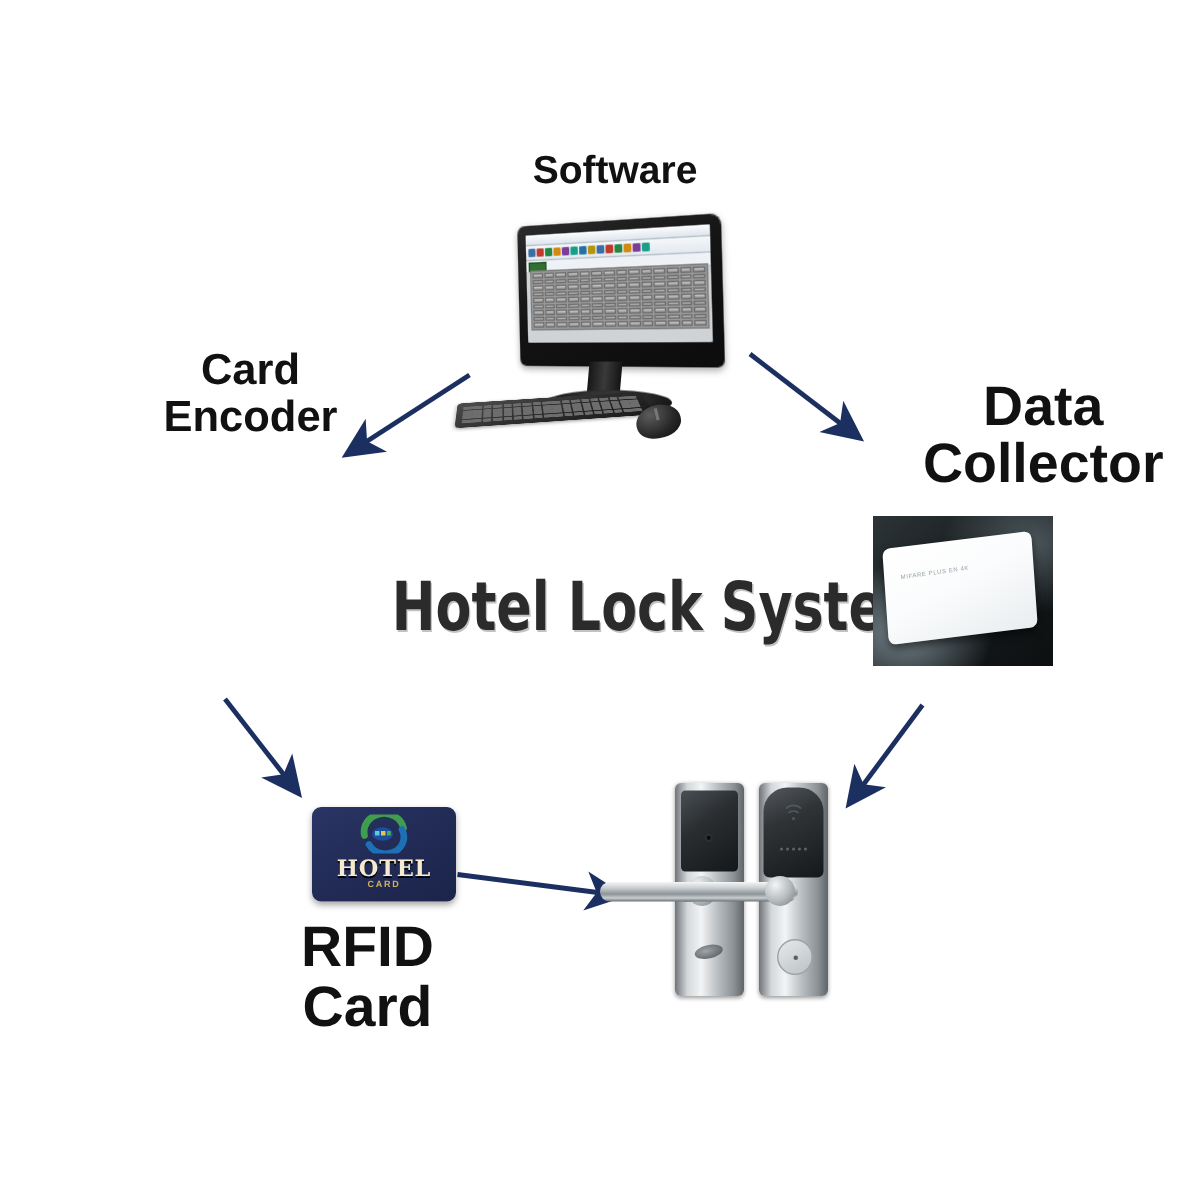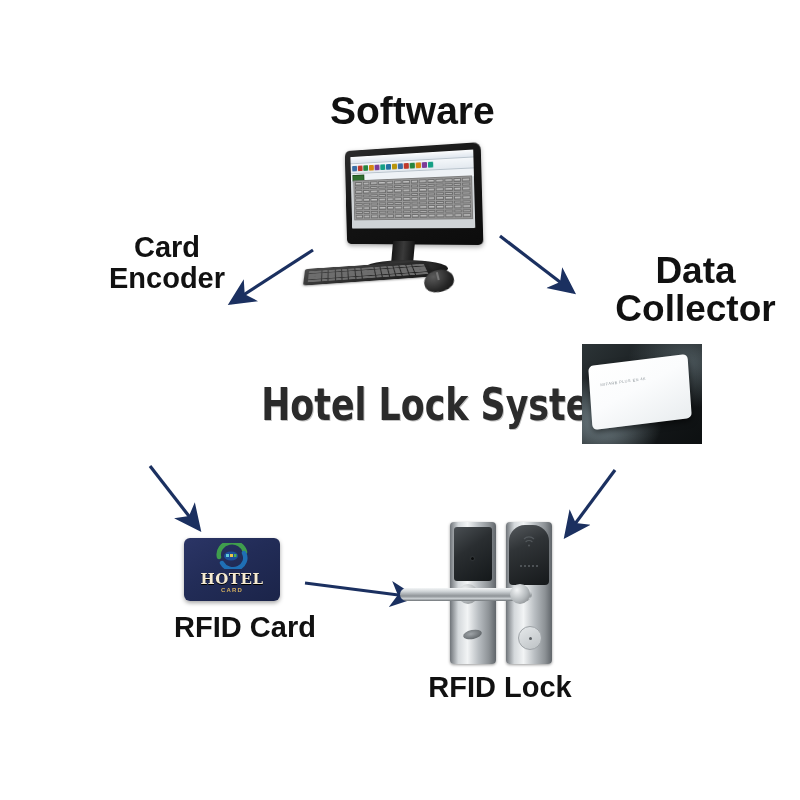--- a/index.html
+++ b/index.html
@@ -24,24 +24,24 @@
   
   .label {
     position: absolute;
     color: #111111;
     font-weight: bold;
     letter-spacing: 0px;
     line-height: 1.06;
     white-space: pre-line;
     text-align: center;
   }
-  #label-software   { left: 330px; top: 90px; width: 160px; font-size: 39px; }
+  #label-software   { left: 330px; top: 100px; width: 160px; font-size: 26px; }
   #label-encoder    { left: 82px;  top: 232px; width: 170px; font-size: 29px; }
   #label-collector  { left: 588px; top: 252px; width: 215px; font-size: 37px; line-height: 1.04; }
-  #label-rfidcard   { left: 155px; top: 612px; width: 180px; font-size: 29px; }
+  #label-rfidcard   { left: 155px; top: 612px; width: 180px; font-size: 38px; }
   #label-rfidlock   { left: 405px; top: 672px; width: 190px; font-size: 29px; }
 
   
   #center-title {
     position: absolute;
     left: 236px;
     top: 378px;
     width: 360px;
     text-align: center;
     font-family: "DejaVu Sans", sans-serif;
@@ -259,21 +259,21 @@
     position: absolute;
     left: 11px; top: 17px;
     font-size: 4px;
     letter-spacing: 0.4px;
     color: #9aa1a6;
     transform: rotate(-1deg);
     white-space: nowrap;
   }
 
   
-  #rfidcard { left: 184px; top: 538px; width: 96px; height: 63px; }
+  #rfidcard { left: 208px; top: 538px; width: 96px; height: 63px; }
   .rc-body {
     position: absolute;
     inset: 0;
     background: linear-gradient(150deg,#2b3566 0%,#222c57 45%,#1b2449 100%);
     border-radius: 6px;
     box-shadow: 0 2px 4px rgba(0,0,0,0.35);
     overflow: hidden;
   }
   .rc-logo {
     position: absolute;
@@ -429,21 +429,20 @@
   <div class="label" id="label-software">Software</div>
 
   <div class="label" id="label-encoder">Card
 Encoder</div>
 
   <div class="label" id="label-collector">Data
 Collector</div>
 
   <div class="label" id="label-rfidcard">RFID Card</div>
 
-  <div class="label" id="label-rfidlock">RFID Lock</div>
 
   <div id="center-title">Hotel Lock System</div>
 
   <div class="abs" id="computer">
     <div class="mon-body">
       <div class="mon-screen">
         <div class="scr-titlebar"></div>
         <div class="scr-toolbar" id="tb">
             <span class="tb-ico" style="background: rgb(58, 110, 165);"></span>
             <span class="tb-ico" style="background: rgb(192, 57, 43);"></span>

